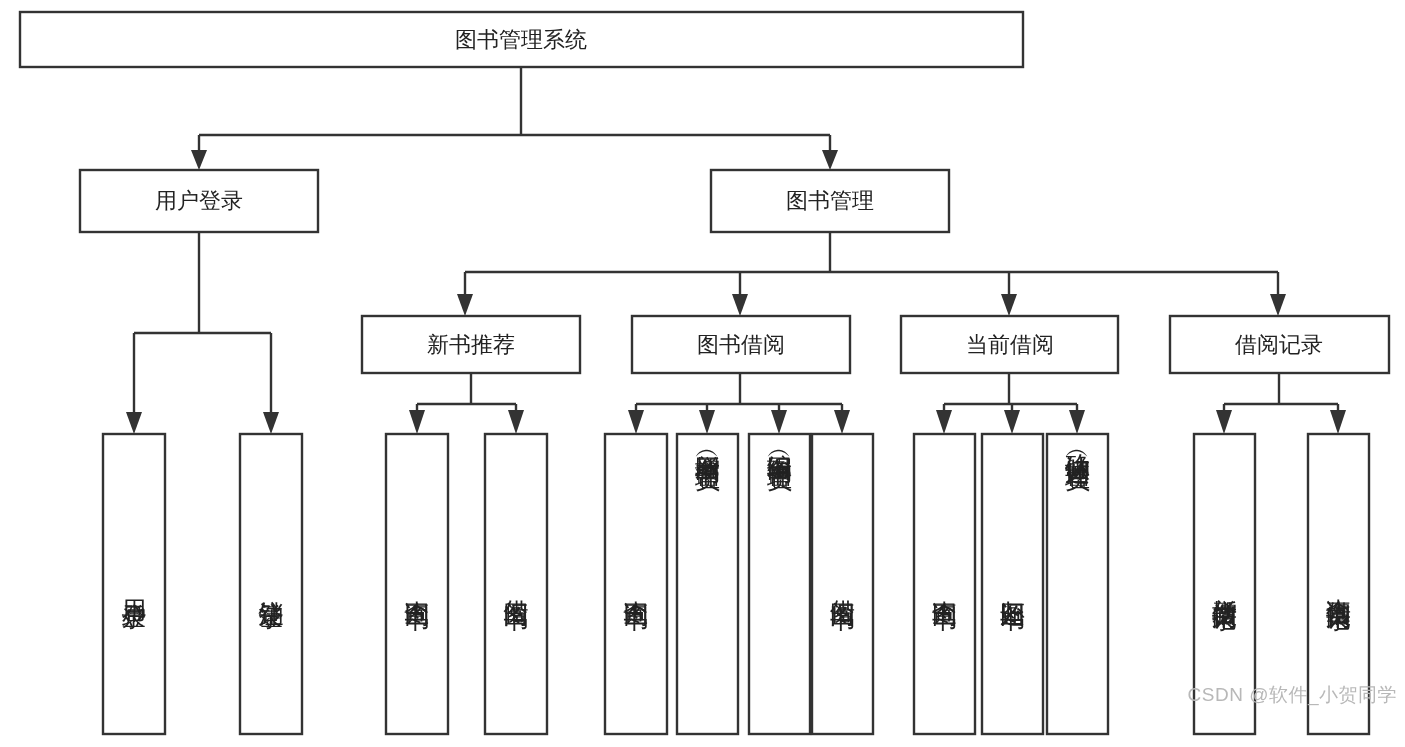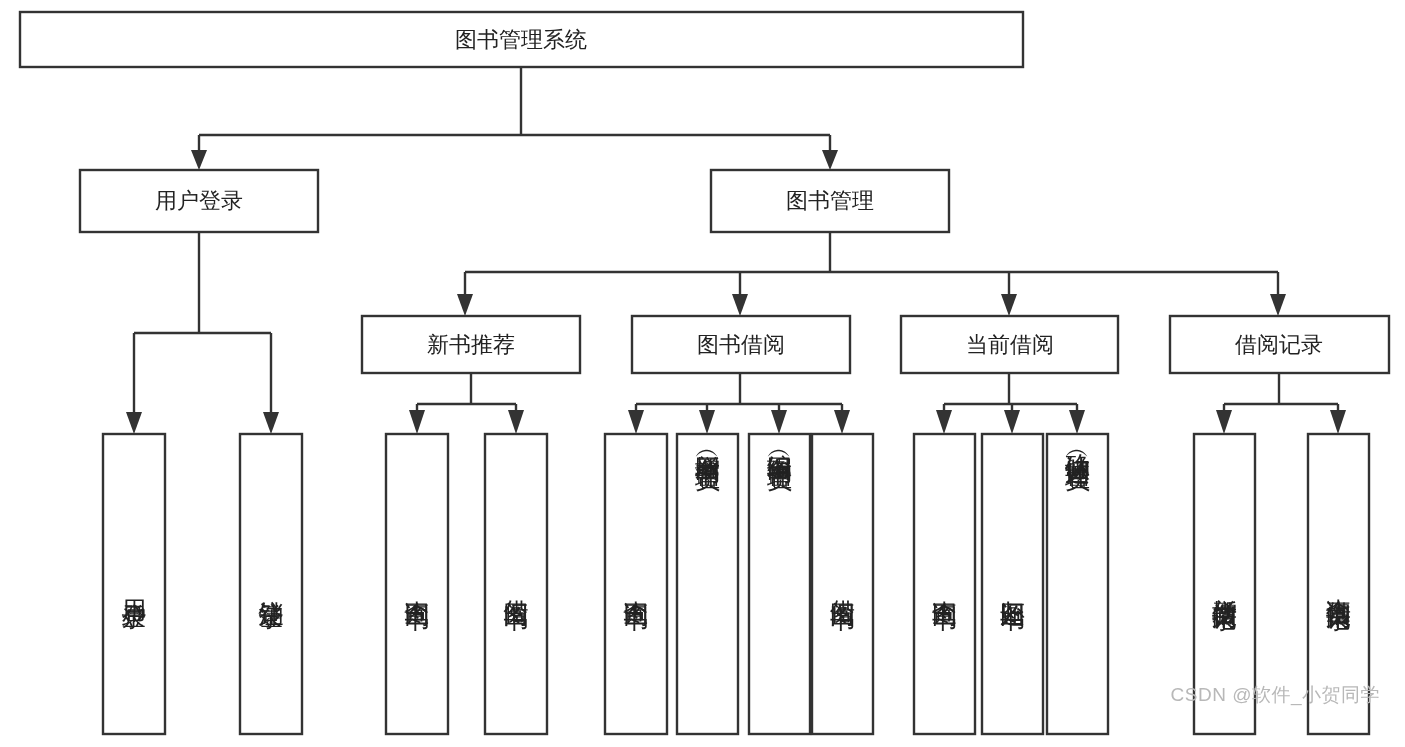--- a/index.html
+++ b/index.html
@@ -63,21 +63,21 @@
     font-family: "Liberation Sans", "DejaVu Sans", sans-serif;
     font-size: 25px;
     line-height: 1.08;
     letter-spacing: 2px;
     color: #222222;
     white-space: nowrap;
     text-align: center;
   }
   .watermark {
     position: absolute;
-    right: 25px;
+    right: 8px;
     bottom: 4px;
     font-family: "Liberation Sans", "DejaVu Sans", sans-serif;
     font-size: 19px;
     color: #b8b8b8;
     white-space: nowrap;
     letter-spacing: 0.5px;
   }
 </style>
 </head>
 <body>

